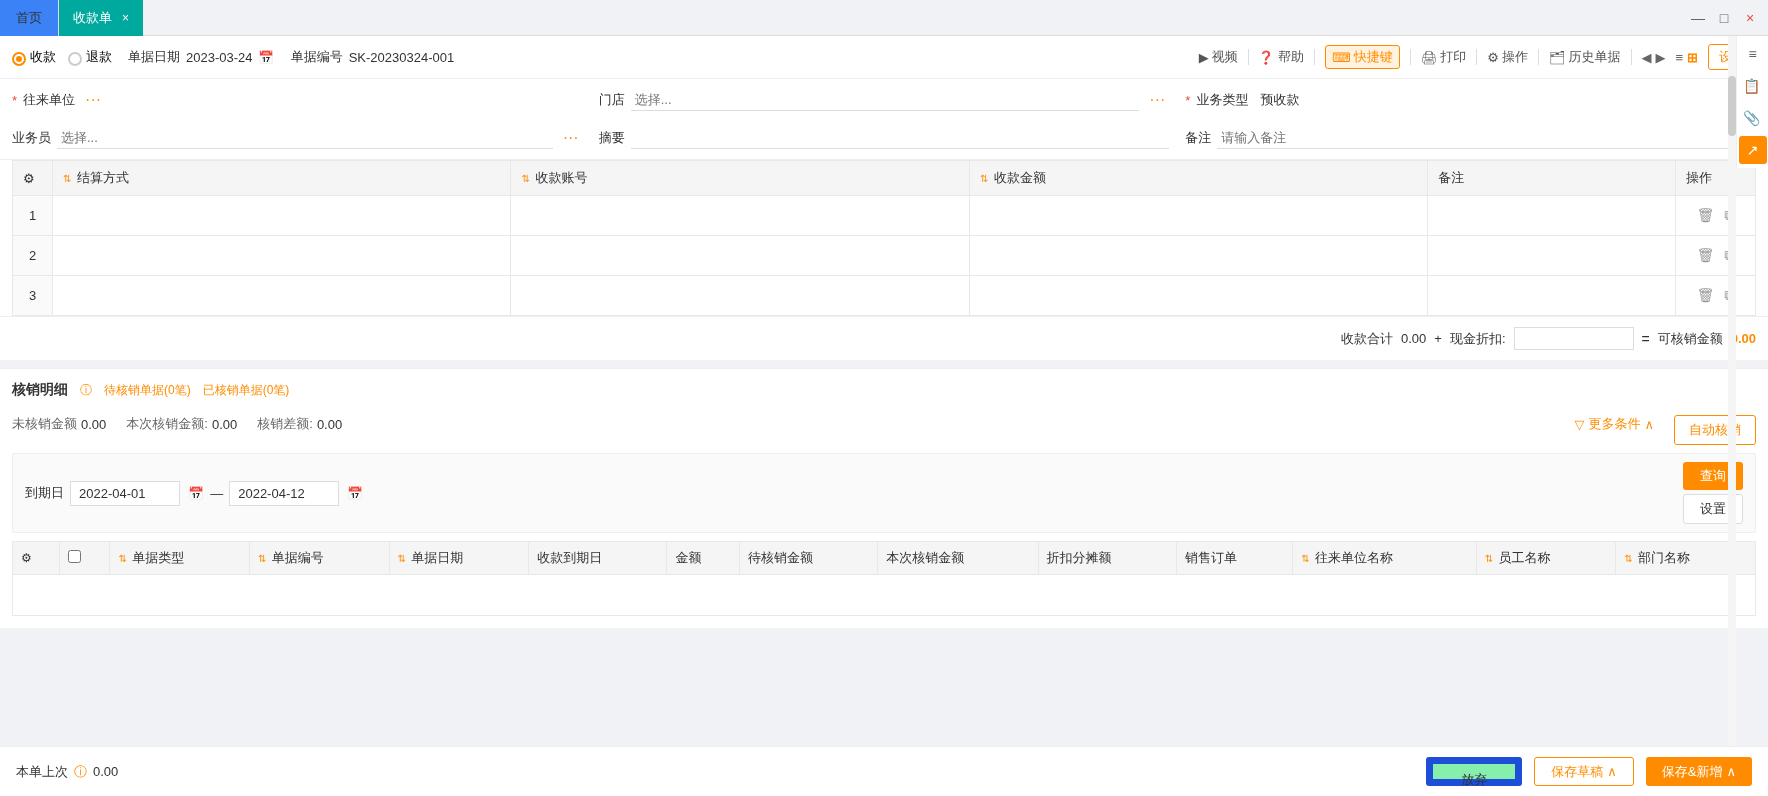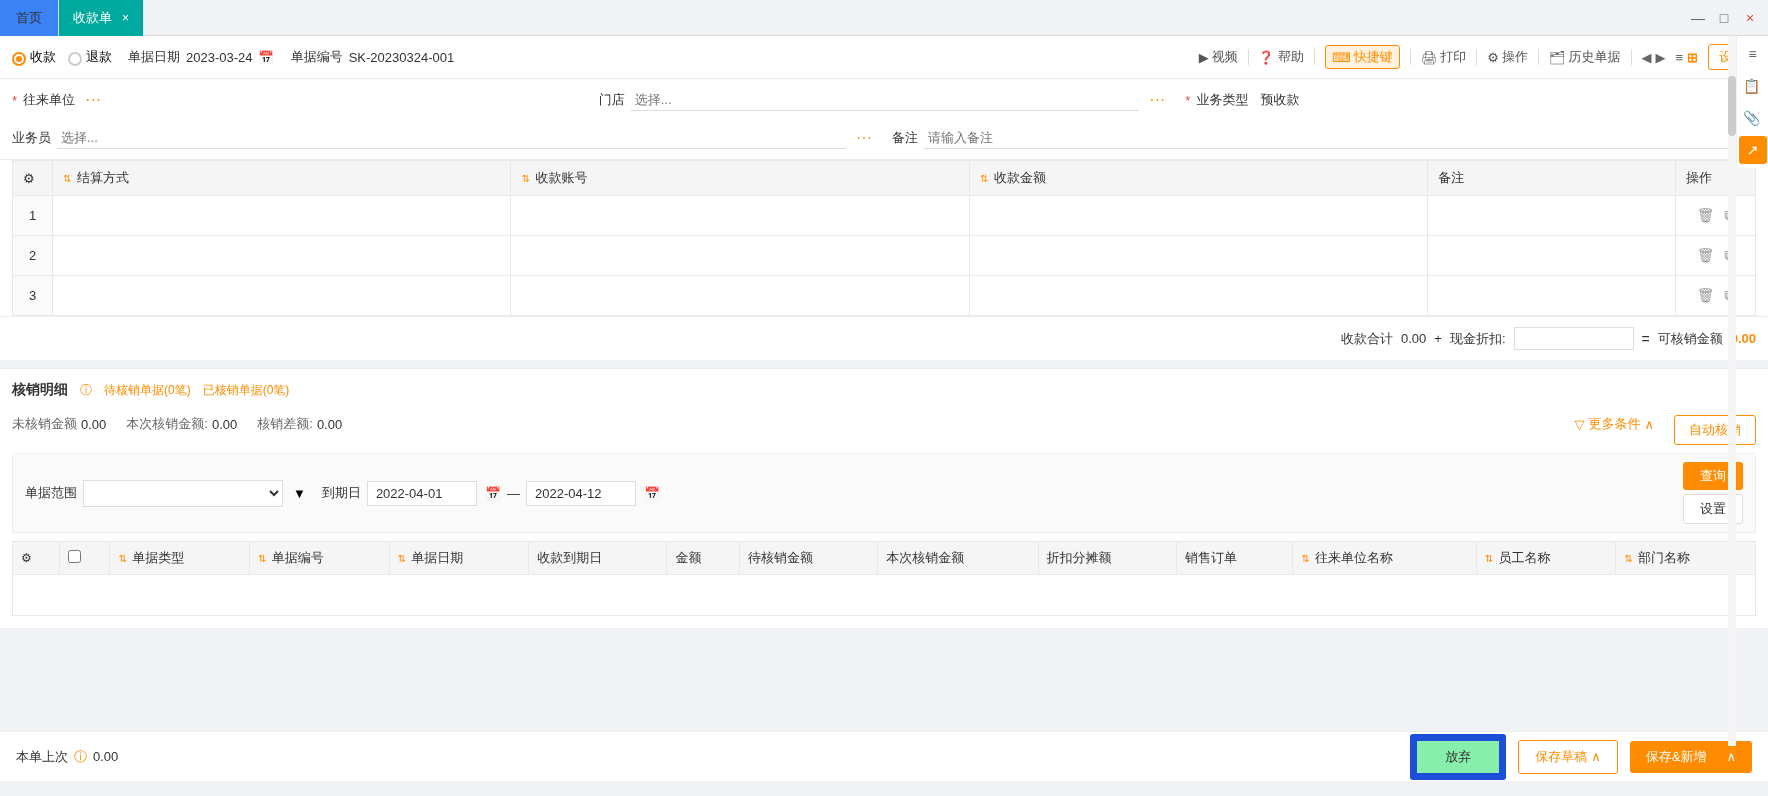--- a/index.html
+++ b/index.html
@@ -118,31 +118,31 @@
     
     .bottom-table { width: 100%; border-collapse: collapse; margin-top: 4px; }
     .bottom-table th {
       background: #f5f5f5; padding: 7px 8px; text-align: left;
       border: 1px solid #e8e8e8; color: #333; font-weight: normal; white-space: nowrap; font-size: 12px;
     }
     .bottom-table td { padding: 6px 8px; border: 1px solid #e8e8e8; height: 32px; font-size: 12px; }
 
     
     .bottom-bar {
-      position: fixed; bottom: 15px; left: 0; right: 0;
+      position: fixed; bottom: 0; left: 0; right: 0;
       background: #fff; border-top: 1px solid #eee;
-      display: flex; align-items: center; padding: 10px 16px; gap: 12px;
+      display: flex; padding: 10px 16px; gap: 12px;
       height: 50px;
     }
     .bottom-info { display: flex; align-items: center; gap: 6px; }
     .bottom-info-label { color: #333; }
     .bottom-info-value { color: #333; }
     .btn-discard { background: #86efac; border: 7px solid #1d4ed8; color: #333; padding: 7px 28px; border-radius: 3px; cursor: pointer; margin-left: auto; }
     .btn-save-draft { background: #fff; border: 1px solid #ff8c00; color: #ff8c00; padding: 7px 16px; border-radius: 3px; cursor: pointer; display: flex; align-items: center; gap: 4px; }
-    .btn-save-new { background: #ff8c00; border: none; color: #fff; padding: 7px 16px; border-radius: 3px; cursor: pointer; display: flex; align-items: center; gap: 20px; }
+    .btn-save-new { background: #ff8c00; border: none; color: #fff; padding: 7px 16px; border-radius: 3px; cursor: pointer; display: flex; align-items: center; gap: 4px; }
 
     
     .right-sidebar {
       position: fixed; right: 0; top: 36px;
       width: 32px; background: #fff;
       display: flex; flex-direction: column; align-items: center;
       border-left: 1px solid #eee; padding: 4px 0; gap: 4px;
     }
     .sidebar-icon { width: 28px; height: 28px; display: flex; align-items: center; justify-content: center; color: #666; cursor: pointer; border-radius: 3px; font-size: 14px; }
     .sidebar-icon.active { background: #ff8c00; color: #fff; }
@@ -246,20 +246,24 @@
       <label>业务类型</label>
       <span style="margin-left:6px;color:#333;">预收款</span>
       <span class="chevron-down" style="margin-left:auto;">▼</span>
     </div>
   </div>
   <div class="form-row" style="margin-top:8px;">
     <div class="form-field" style="flex:2;">
       <label>业务员</label>
       <input class="form-input" type="text" placeholder="选择..." style="">
       <span class="more-btn">···</span>
+    </div>
+    <div class="form-field" style="flex:2;">
+      <label>摘要</label>
+      <input class="form-input" type="text" style="">
     </div>
     <div class="form-field" style="flex:2;">
       <label>备注</label>
       <input class="form-input" type="text" placeholder="请输入备注" style="">
     </div>
   </div>
 </div>
 
 <div class="table-section">
   <table class="data-table">
@@ -361,27 +365,20 @@
     <div class="more-conditions">
       <span>▽</span>
       <span>更多条件</span>
       <span>∧</span>
     </div>
     <button class="auto-btn">自动核销</button>
   </div>
 
   <div class="filter-row">
     <div class="filter-field">
-      <span class="filter-label">单据范围</span>
-      <select class="filter-select">
-        <option></option>
-      </select>
-      <span class="filter-select-arrow">▼</span>
-    </div>
-    <div class="filter-field">
       <span class="filter-label">到期日</span>
       <input class="date-input" type="text" value="2022-04-01" style="">
       <span style="cursor:pointer;color:#999;margin-left:2px;">📅</span>
       <span class="date-separator"> — </span>
       <input class="date-input" type="text" value="2022-04-12" style="">
       <span style="cursor:pointer;color:#999;margin-left:2px;">📅</span>
     </div>
     <div class="btn-group-right">
       <button class="query-btn">查询</button>
       <button class="settings2-btn">设置</button>

